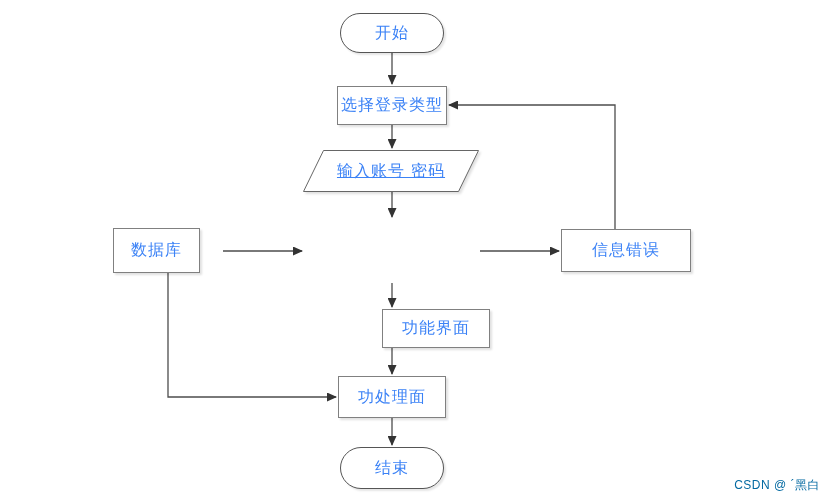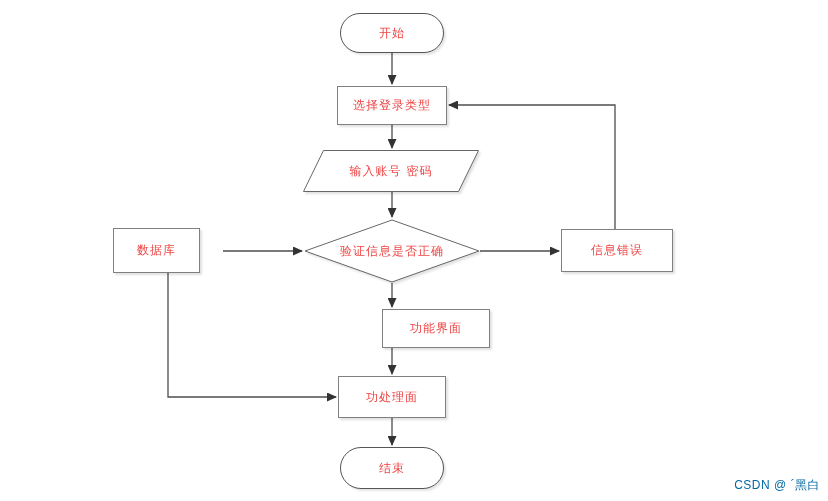--- a/index.html
+++ b/index.html
@@ -11,38 +11,38 @@
     overflow: hidden;
     font-family: "DejaVu Serif", "Liberation Serif", serif;
     color: #333333;
   }
   #wires { position: absolute; left: 0; top: 0; width: 828px; height: 501px; }
   .node {
     position: absolute;
     display: flex;
     align-items: center;
     justify-content: center;
-    font-size: 12px;
+    font-size: 16px;
     letter-spacing: 1px;
-    color: #ef4444;
+    color: #3b82f6;
     box-sizing: border-box;
     text-align: center;
   }
   .rect {
     background: #ffffff;
     border: 1px solid #808080;
     box-shadow: 2px 2px 2px rgba(0,0,0,0.12);
   }
   .terminator {
     background: #ffffff;
     border: 1px solid #555555;
     border-radius: 21px;
     box-shadow: 2px 2px 2px rgba(0,0,0,0.10);
   }
-  .shape-node { background: transparent; }
+  .shape-node { background: transparent; text-decoration: underline; }
   .shape-node svg {
     position: absolute;
     left: 0; top: 0;
     filter: drop-shadow(2px 2px 1px rgba(0,0,0,0.12));
   }
   .shape-label { position: relative; line-height: 20px; }
   #watermark {
     position: absolute;
     right: 8px;
     bottom: 7px;
@@ -87,32 +87,26 @@
 
   <div class="node shape-node" style="left:303px; top:150px; width:176px; height:42px;">
     <svg width="176" height="42" viewBox="0 0 176 42">
       <polygon points="20.5,0.5 175.5,0.5 155.5,41.5 0.5,41.5" fill="#ffffff" stroke="#666666" stroke-width="1"></polygon>
     </svg>
     <div class="shape-label">
       <div>输入账号 密码</div>
     </div>
   </div>
 
-  <div class="node shape-node" style="left:304px; top:219px; width:176px; height:64px;">
-    <svg width="176" height="64" viewBox="0 0 176 64">
-      <polygon points="88,1 175,32 88,63 1,32" fill="#ffffff" stroke="#666666" stroke-width="1"></polygon>
-    </svg>
-    <span class="shape-label">验证信息是否正确</span>
-  </div>
 
   <div class="node rect" style="left:113px; top:228px; width:87px; height:45px;">
     <span>数据库</span>
   </div>
 
-  <div class="node rect" style="left:561px; top:229px; width:112px; height:43px;">
+  <div class="node rect" style="left:561px; top:229px; width:130px; height:43px;">
     <span>信息错误</span>
   </div>
 
   <div class="node rect" style="left:338px; top:309px; width:108px; height:39px;margin-left:44px;">
     <span>功能界面</span>
   </div>
 
   <div class="node rect" style="left:338px; top:376px; width:108px; height:42px;">
     <span>功处理面</span>
   </div>

